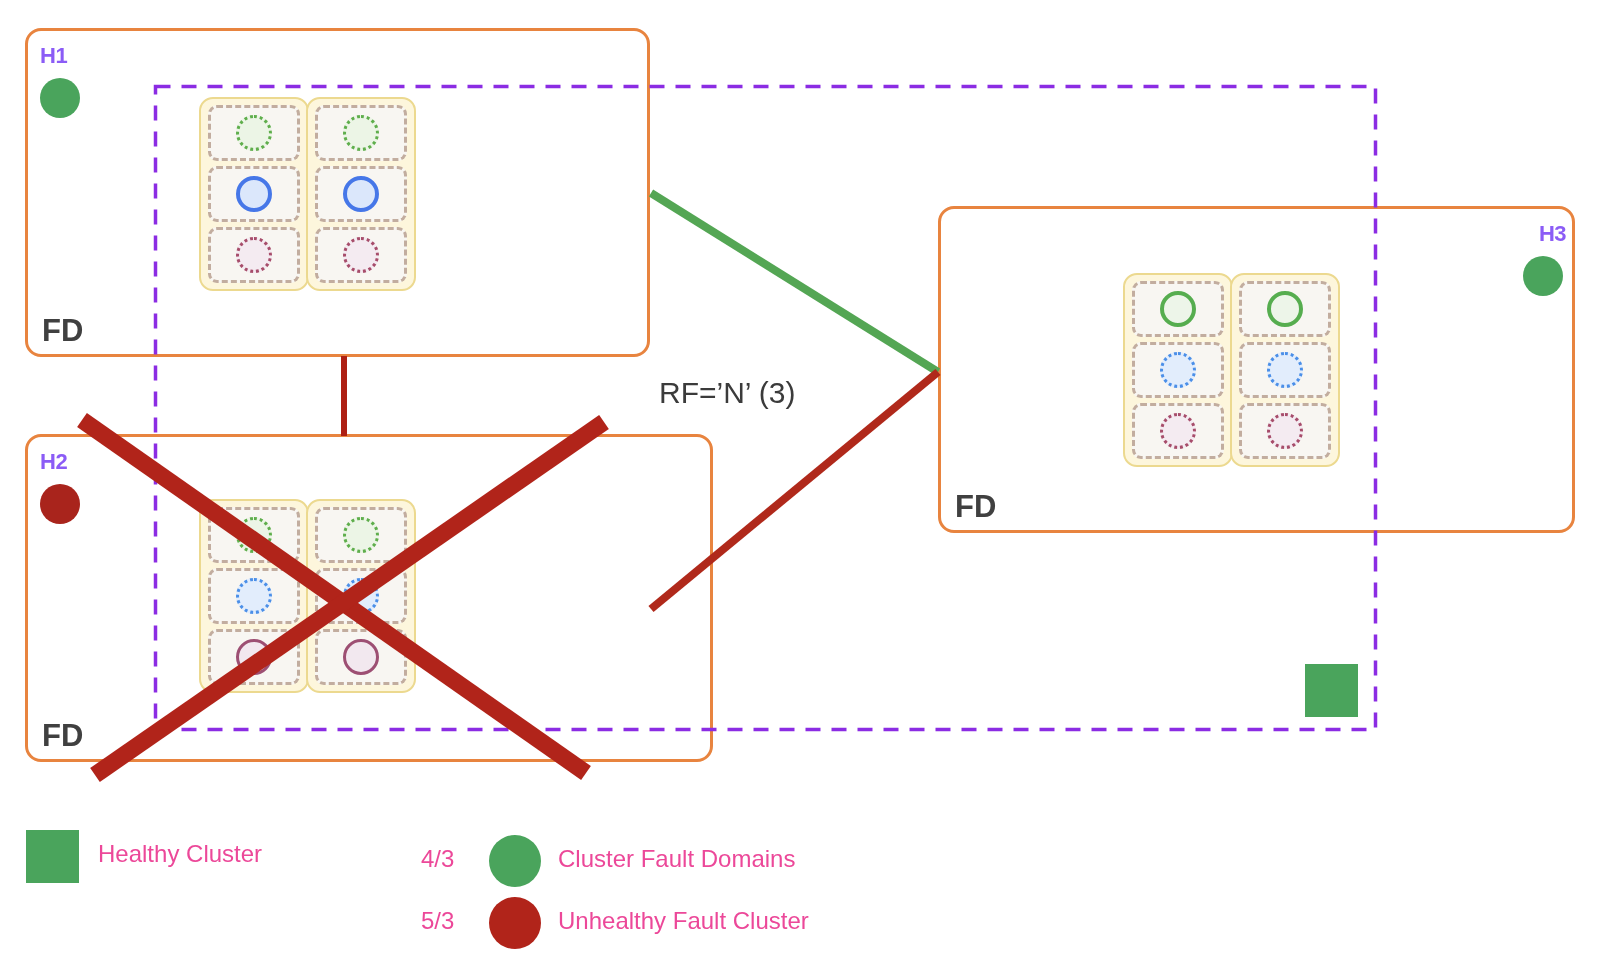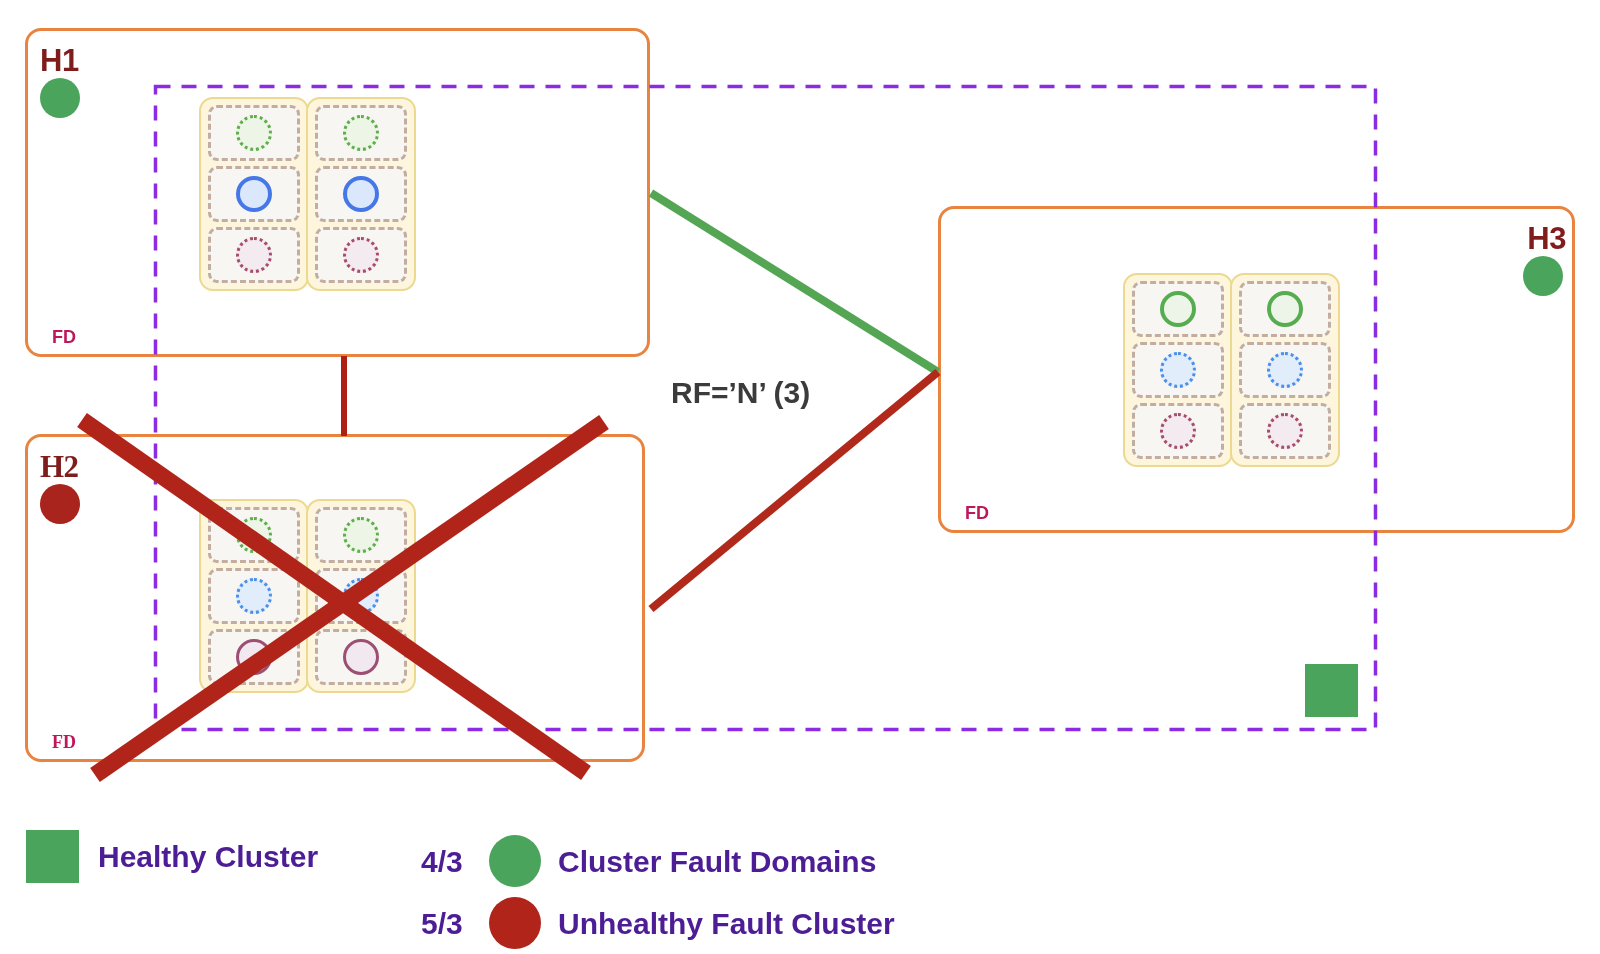--- a/index.html
+++ b/index.html
@@ -6,33 +6,33 @@
   .stage{
     position:relative;width:1600px;height:954px;background:#ffffff;overflow:hidden;
     font-family:"Liberation Sans", sans-serif;color:#141414;
   }
   
   .host-card{
     position:absolute;background:#ffffff;border:3px solid #e8843f;border-radius:16px;
     box-sizing:border-box;
   }
   .host-card.h1{left:25px;top:28px;width:625px;height:329px;}
-  .host-card.h2{left:25px;top:434px;width:620px;height:328px;font-family:Liberation Serif, serif;}
+  .host-card.h2{left:25px;top:434px;width:688px;height:328px;}
   .host-card.h3{left:938px;top:206px;width:637px;height:327px;}
   .host-label{
-    position:absolute;font-size:31px;font-weight:700;line-height:1;letter-spacing:-0.5px;color:#7f1d1d;
+    position:absolute;font-size:22px;font-weight:700;line-height:1;letter-spacing:-0.5px;color:#8b5cf6;
   }
   .host-label.tl{left:12px;top:14px;}
   .host-label.tr{right:6px;top:14px;text-align:left;}
   .status-dot{position:absolute;width:40px;height:40px;border-radius:50%;}
   .status-dot.tl{left:12px;top:47px;}
   .status-dot.tr{right:9px;top:47px;}
   .status-dot.healthy{background:#4aa45c;}
   .status-dot.unhealthy{background:#a9241c;}
-  .fd-label{position:absolute;left:24px;bottom:8px;font-size:18px;font-weight:700;line-height:1;color:#be185d;}
+  .fd-label{position:absolute;left:14px;bottom:8px;font-size:31px;font-weight:700;line-height:1;color:#404040;}
 
   
   .replica-grid{position:absolute;display:flex;}
   .replica-grid.g1{left:171px;top:66px;}
   .replica-grid.g2{left:171px;top:62px;}
   .replica-grid.g3{left:182px;top:64px;}
   .disk-col{
     width:110px;box-sizing:border-box;background:#fdf6dc;border:2px solid #ecd98f;
     border-radius:14px;padding:6px 7px;display:flex;flex-direction:column;gap:5px;
   }
@@ -49,25 +49,25 @@
   .replica.pink-dotted {border:3px dotted #a74d6b;background:#f4ebf1;}
   .replica.pink-solid  {border:3px solid  #9d4f73;background:#f2e8ef;}
 
   
   .overlay{position:absolute;left:0;top:0;width:1600px;height:954px;pointer-events:none;}
 
   
   .cluster-square{position:absolute;left:1305px;top:664px;width:53px;height:53px;background:#4aa45c;}
 
   
-  .rf-label{position:absolute;left:659px;top:376px;font-size:30px;font-weight:700;color:#3b3b3b;line-height:1.15;margin-left:12px;}
+  .rf-label{position:absolute;left:659px;top:376px;font-size:30px;font-weight:400;color:#3b3b3b;line-height:1.15;}
 
   
   .legend-square{position:absolute;left:26px;top:830px;width:53px;height:53px;background:#4aa45c;}
-  .legend-text{position:absolute;font-size:30px;font-weight:700;line-height:1;color:#4c1d95;}
+  .legend-text{position:absolute;font-size:24px;font-weight:400;line-height:1;color:#ec4899;}
   .lt-cluster{left:98px;top:842px;}
   .lt-frac1{left:421px;top:847px;}
   .lt-frac2{left:421px;top:909px;}
   .lt-healthy{left:558px;top:847px;}
   .lt-unhealthy{left:558px;top:909px;}
   .legend-dot{position:absolute;width:52px;height:52px;border-radius:50%;}
   .ld-green{left:489px;top:835px;background:#4aa45c;}
   .ld-red{left:489px;top:897px;background:#b1241a;}
 </style>
 </head>

